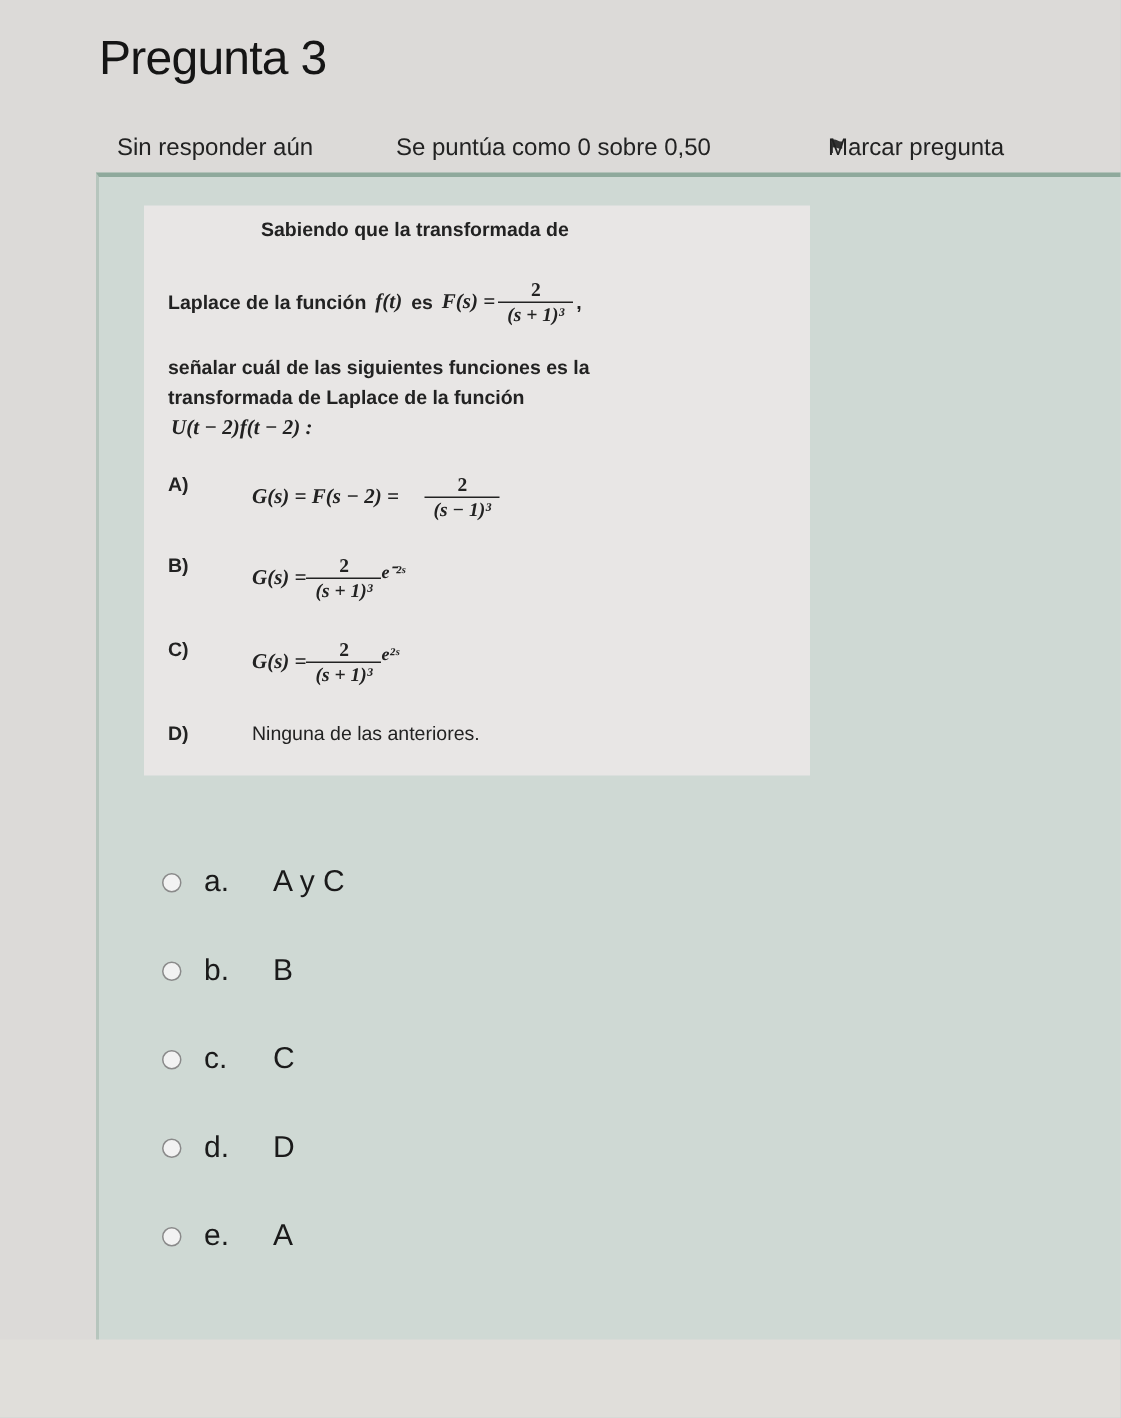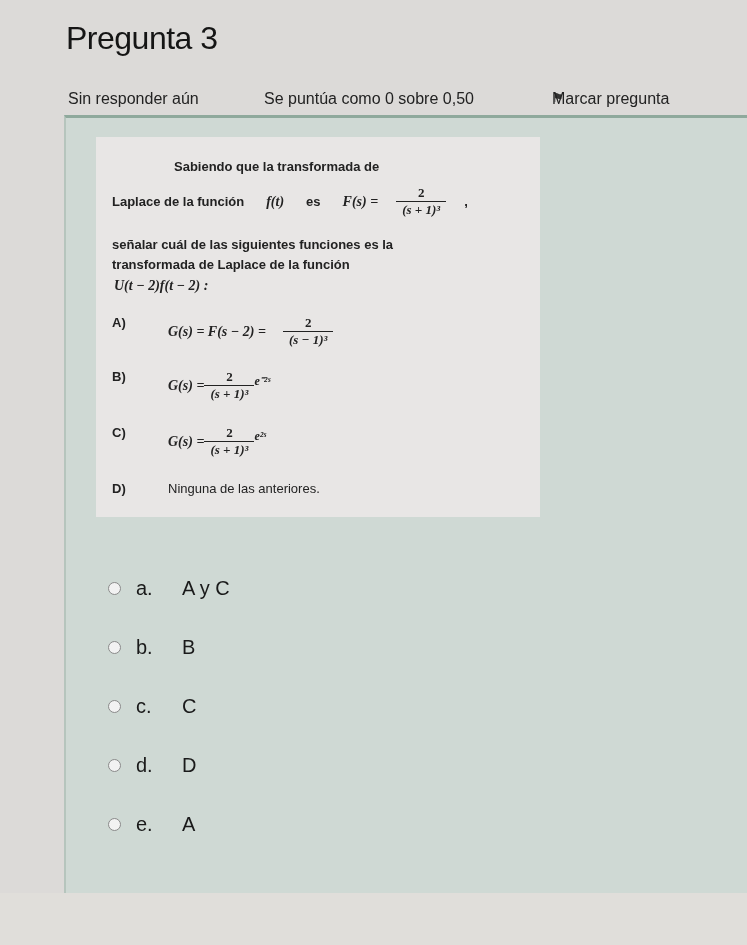--- a/index.html
+++ b/index.html
@@ -12,21 +12,21 @@
   }
   .title {
     position:absolute; left:66px; top:20px;
     font-size:32px; font-weight:400; color:#151515; letter-spacing:-0.5px;
   }
   .info-row {
     position:absolute; top:90px; left:64px; right:0; height:22px;
     font-size:16px; color:#222;
   }
   .info-row span { position:absolute; top:0; white-space:nowrap; }
-  .status { left:4px; }
+  .status { left:14px; }
   .grade { left:200px; }
   .flag { left:488px; display:flex; align-items:center; gap:6px; cursor:pointer; }
   .flag-icon { font-size:13px; color:#333; }
   .qpanel {
     position:absolute; left:64px; top:115px; width:700px; height:778px;
     background:#cfd9d4;
     border-top:3px solid #8fa99c;
     border-left:2px solid #b6c5bd;
   }
   .qimg {
@@ -64,23 +64,23 @@
   <span class="grade">Se puntúa como 0 sobre 0,50</span>
   <span class="flag">
     <span class="flag-icon">⚑</span>
     <span>Marcar pregunta</span>
   </span>
 </div>
 
 <div class="qpanel"></div>
 
 <div class="qimg">
-  <div class="line" style="left:78px; top:22px;">Sabiendo que la transformada de</div>
+  <div class="line" style="left:78px; top:8px;">Sabiendo que la transformada de</div>
 
-  <div class="line" style="left:16px; top:48px; display:flex; align-items:center; gap:22px;">
+  <div class="line" style="left:16px; top:48px; display:flex; align-items:center; gap:6px;">
     <span>Laplace de la función</span>
     <span class="math">f(t)</span>
     <span>es</span>
     <span class="math">F(s) =</span>
     <span class="frac">
       <span class="num">2</span>
       <span class="den">(s + 1)³</span>
     </span>
     <span>,</span>
   </div>

